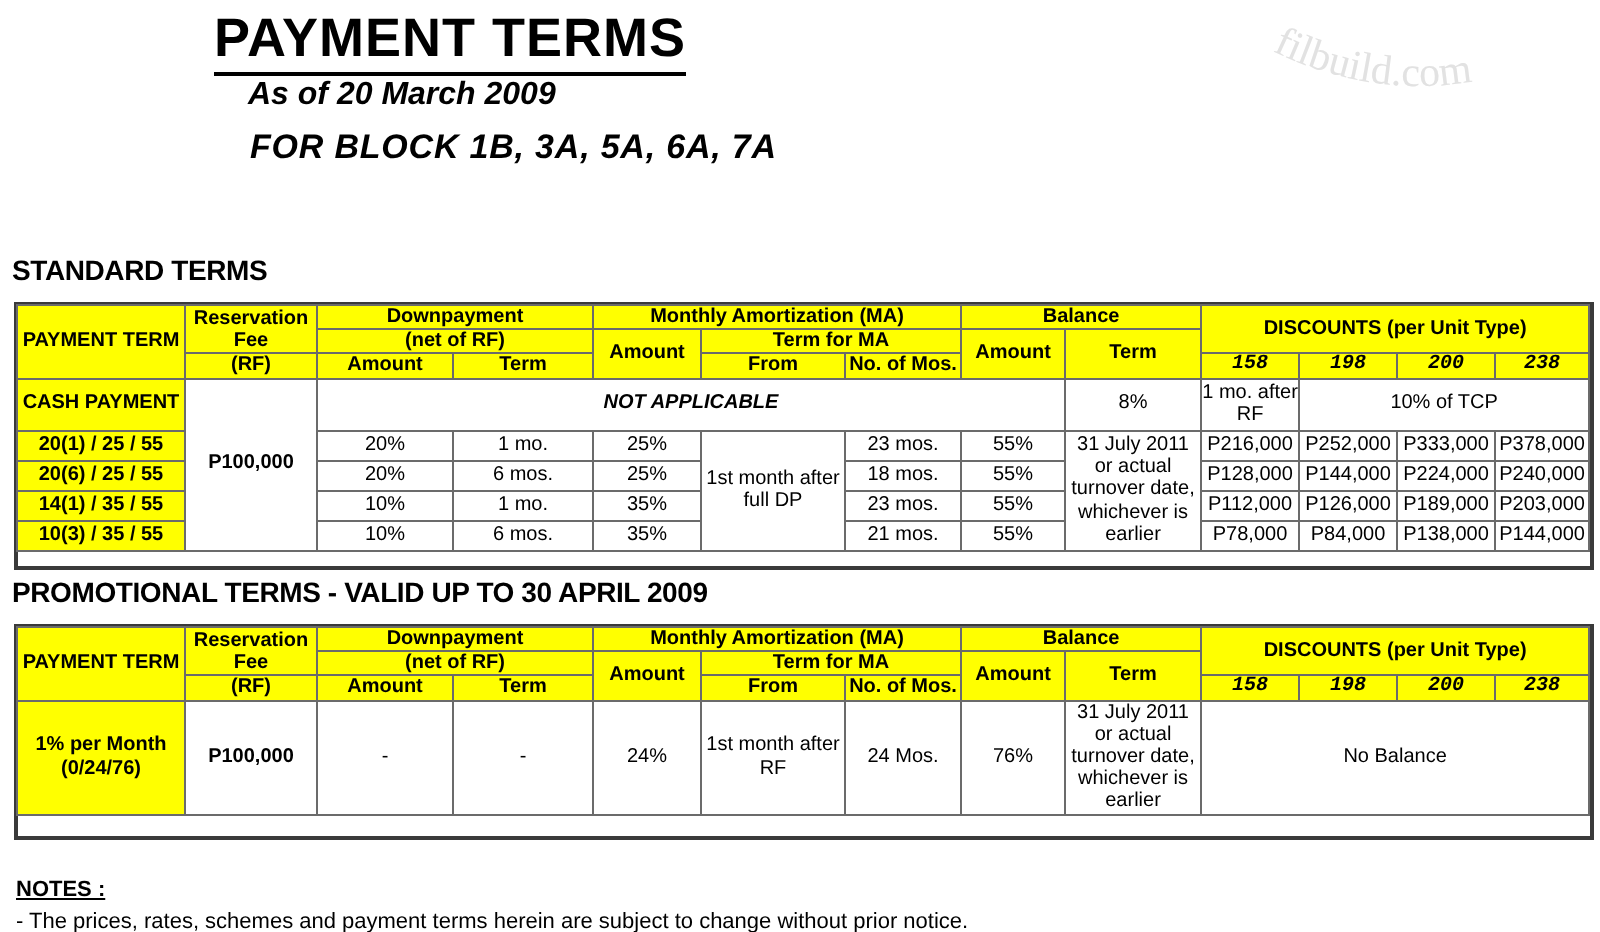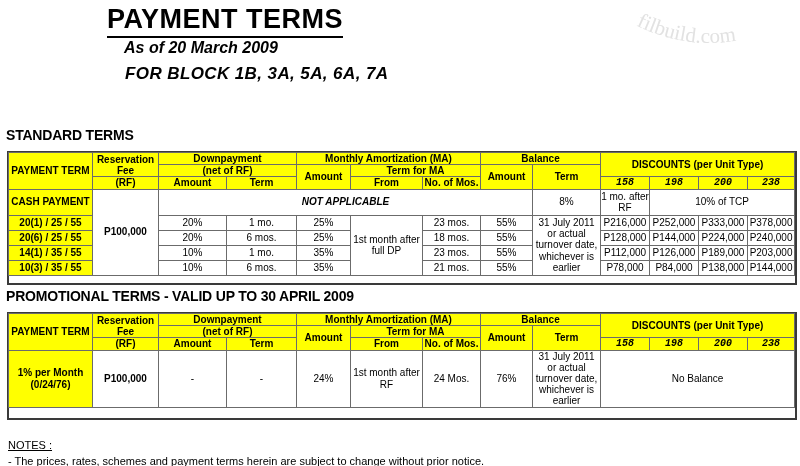--- a/index.html
+++ b/index.html
@@ -176,21 +176,21 @@
   
   .notes {
     position: absolute;
     left: 8px;
     top: 435px;
     z-index: 2;
     font-family: "Liberation Sans", sans-serif;
   }
   .notes-title {
     font-size: 11px;
-    font-weight: normal;
+    font-weight: bold;
     text-decoration: underline;
     display: inline-block;
   }
   .notes-line {
     font-size: 11px;
     margin-top: 2px;
   }
 </style>
 </head>
 <body>

